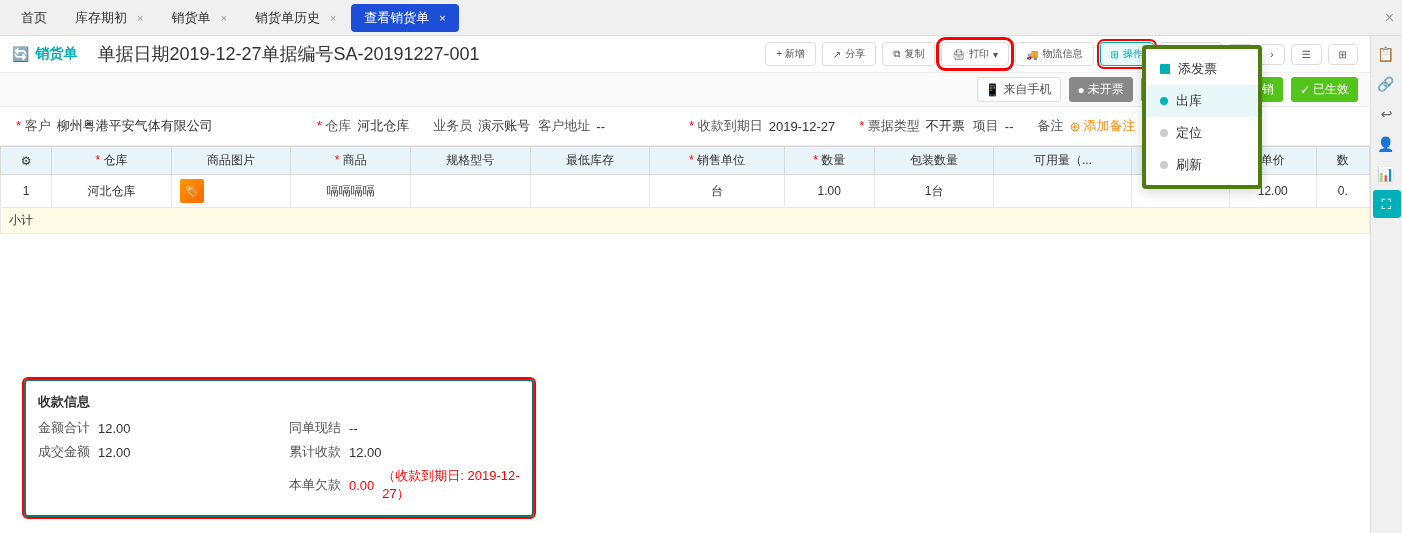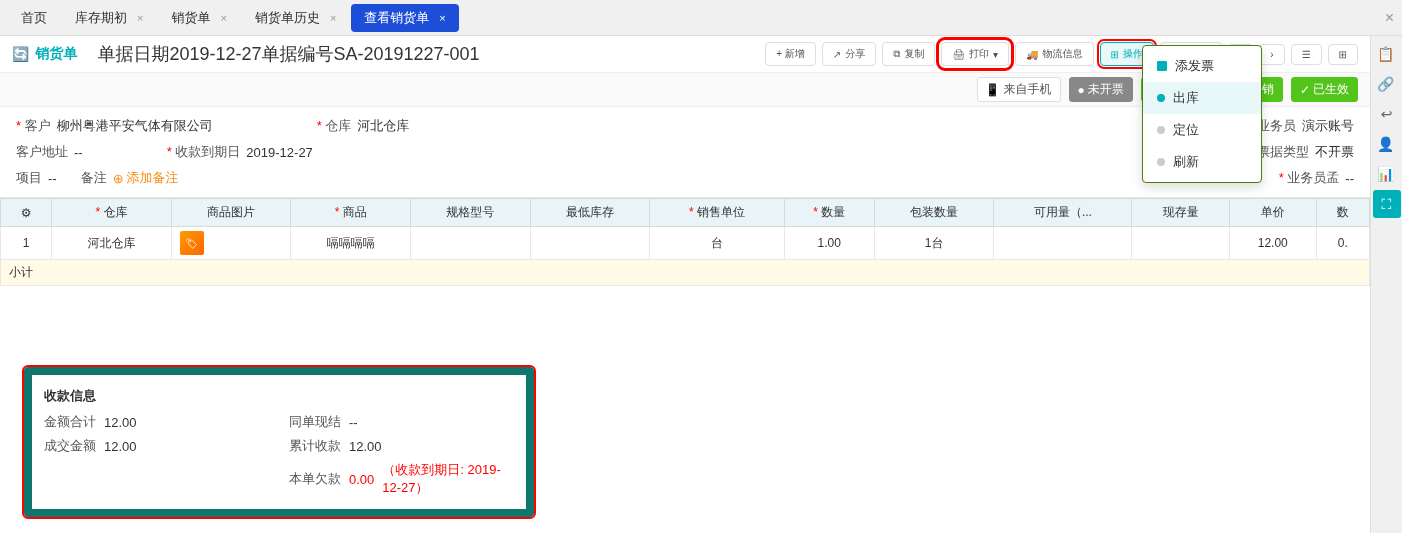--- a/index.html
+++ b/index.html
@@ -44,21 +44,21 @@
       border-bottom: 1px solid #eee; gap: 8px; justify-content: flex-end;
     }
     .btn-small {
       display: flex; align-items: center; gap: 3px; padding: 3px 8px; border: 1px solid #ddd;
       border-radius: 3px; cursor: pointer; background: #fff; font-size: 12px; color: #555;
     }
     .btn-small.gray { background: #888; color: #fff; border-color: #888; }
     .btn-small.green { background: #52c41a; color: #fff; border-color: #52c41a; }
 
     
-    .form-area { padding: 10px 16px; display: flex; flex-direction: column; gap: 8px; }
+    .form-area { padding: 10px 16px; display: flex; flex-direction: row; gap: 8px; }
     .form-row { display: flex; align-items: center; gap: 24px; }
     .form-field { display: flex; align-items: center; gap: 6px; }
     .form-label { color: #555; white-space: nowrap; }
     .required::before { content: '* '; color: red; }
     .form-value { color: #333; }
     .form-add { color: #fa8c16; cursor: pointer; display: flex; align-items: center; gap: 3px; }
 
     
     .table-wrapper { flex: 1; overflow: hidden; border-top: 1px solid #e8e8e8; }
     .data-table { width: 100%; border-collapse: collapse; font-size: 12px; }
@@ -67,21 +67,21 @@
       text-align: center; font-weight: normal; color: #333; white-space: nowrap;
     }
     .data-table td {
       border: 1px solid #e8e8e8; padding: 4px 8px; text-align: center; color: #333;
     }
     .data-table .subtotal td { background: #fffbe6; }
     .required-col::before { content: '* '; color: red; }
 
     
     .payment-section {
-      border: 8px solid #0f766e; margin: 8px 12px; padding: 12px; border-radius: 4px;
+      border: 2px solid #0f766e; margin: 8px 12px; padding: 12px; border-radius: 4px;
       background: #fff; width: 510px;
     }
     .payment-title { font-weight: bold; font-size: 13px; margin-bottom: 8px; }
     .payment-grid { display: grid; grid-template-columns: 1fr 1fr; gap: 6px 20px; }
     .payment-row { display: flex; align-items: center; gap: 8px; font-size: 13px; }
     .payment-label { color: #555; white-space: nowrap; }
     .payment-value { color: #333; }
     .payment-red { color: red; }
 
     
@@ -92,21 +92,21 @@
     }
     .sidebar-icon {
       width: 28px; height: 28px; display: flex; align-items: center; justify-content: center;
       cursor: pointer; border-radius: 3px; color: #666; font-size: 14px;
     }
     .sidebar-icon.teal { background: #00b0b9; color: #fff; }
 
     
     .dropdown-menu {
       position: absolute; top: 45px; right: 140px; background: #fff;
-      border: 1px solid #4d7c0f; border-radius: 4px; box-shadow: 0 4px 12px rgba(0,0,0,0.15);
+      border: 4px solid #4d7c0f; border-radius: 4px; box-shadow: 0 4px 12px rgba(0,0,0,0.15);
       z-index: 100; min-width: 120px; padding: 4px 0;
     }
     .dropdown-item {
       display: flex; align-items: center; gap: 8px; padding: 7px 14px;
       cursor: pointer; font-size: 13px; color: #333;
     }
     .dropdown-item.active { background: #e8f7f8; }
     .dot { width: 8px; height: 8px; border-radius: 50%; display: inline-block; }
     .dot.teal { background: #00b0b9; }
     .square-icon { width: 10px; height: 10px; background: #00b0b9; border-radius: 1px; display: inline-block; }

